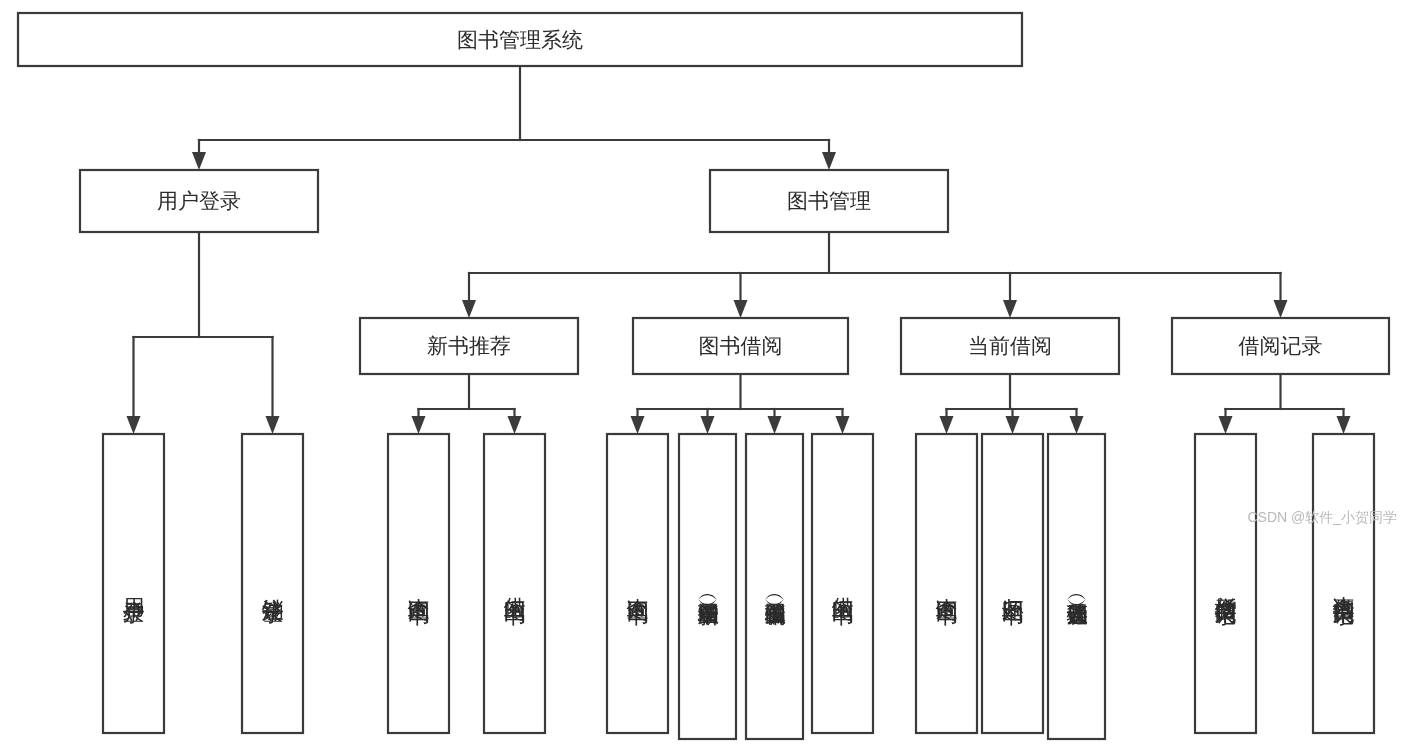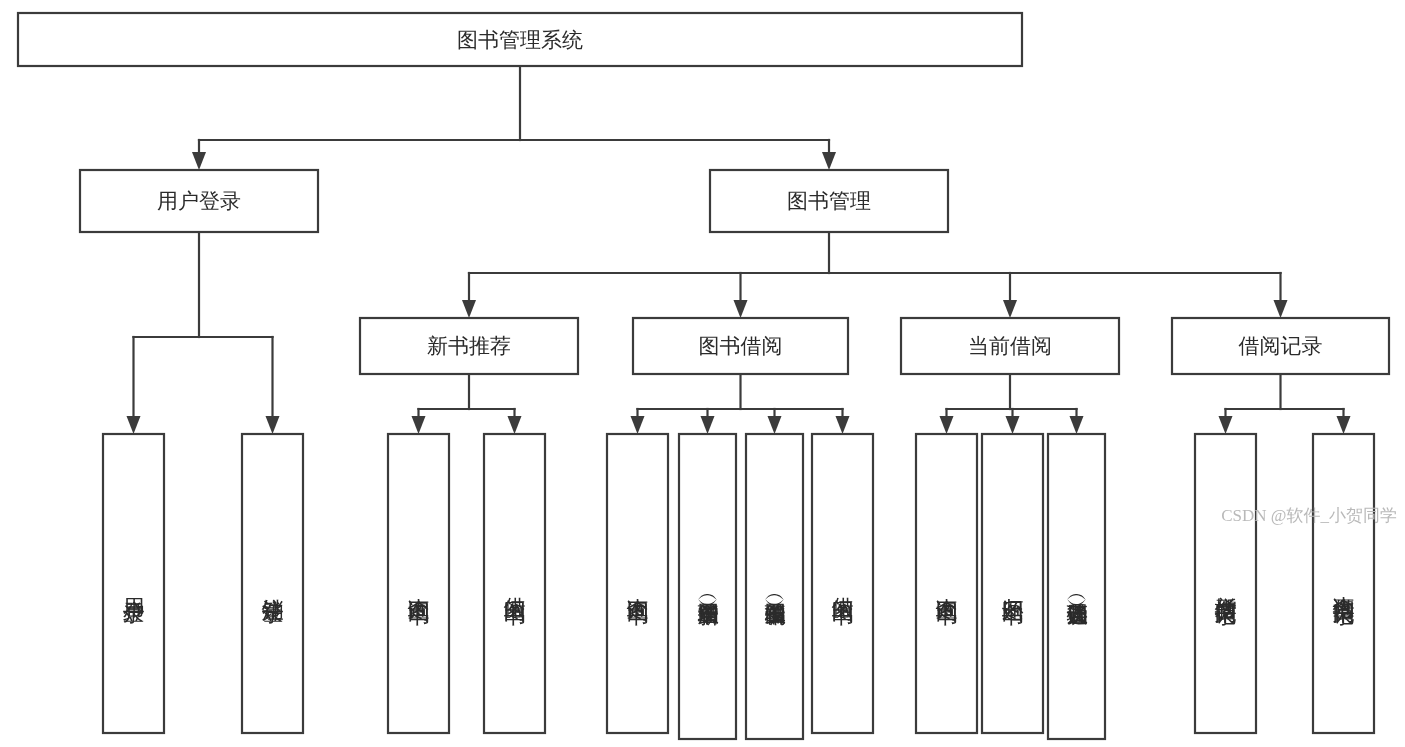--- a/index.html
+++ b/index.html
@@ -61,22 +61,22 @@
     font-size: 22px;
     line-height: 1.12;
     letter-spacing: 2px;
     color: #2b2b2b;
     white-space: nowrap;
   }
   .watermark {
     position: absolute;
     right: 8px;
     bottom: 6px;
-    font-family: Liberation Serif, serif;
-    font-size: 17px;
+    font-family: Liberation Sans, sans-serif;
+    font-size: 14px;
     color: #b9b9b9;
     white-space: nowrap;
     user-select: none;
   }
 </style>
 </head>
 <body>
 
 <div id="diagram-root">
   <svg class="canvas" id="svg-canvas" viewBox="0 0 1405 747" xmlns="http://www.w3.org/2000/svg">

